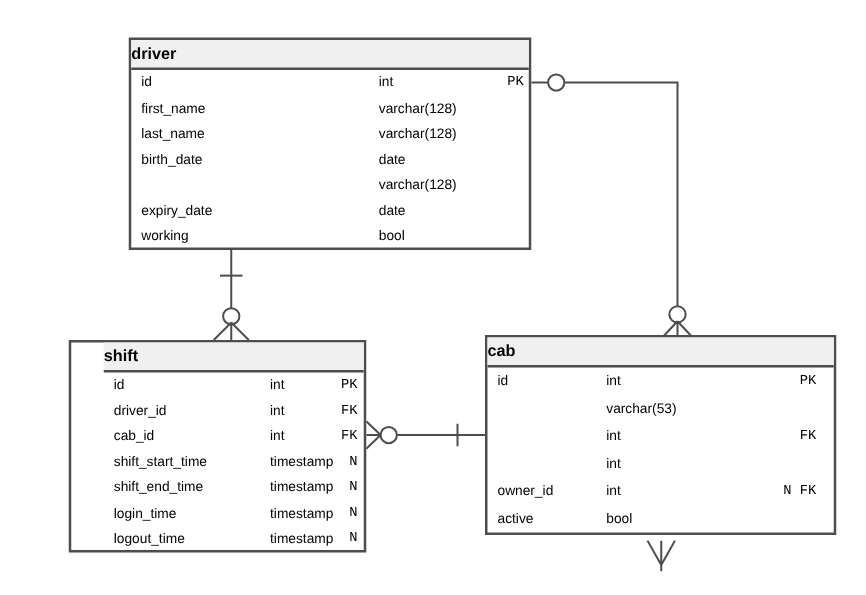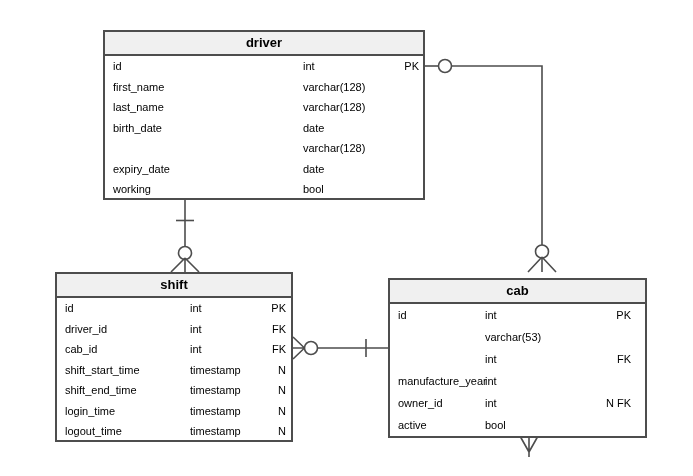--- a/index.html
+++ b/index.html
@@ -16,35 +16,34 @@
   .entity{
     position:absolute;
     box-sizing:border-box;
     background:#ffffff;
     border:2px solid #4d4d4d;
   }
   .entity-header{
     height:22px;line-height:22px;
     background:#f0f0f0;
     border-bottom:2px solid #4d4d4d;
-    text-align:center;
     font-weight:bold;
     font-size:13px;color:#000;
     white-space:nowrap;overflow:hidden;
   }
   .row{
     position:relative;
     font-size:11px;color:#000;
     white-space:nowrap;
   }
   .t-driver .row,.t-shift .row{height:20.5px;line-height:20.5px;}
   .t-cab .row{height:22px;line-height:22px;}
   .c-name{position:absolute;left:8px;}
   .c-type{position:absolute;}
-  .c-key{position:absolute;}
+  .c-key{position:absolute;font-family:Liberation Mono, monospace;}
   .t-driver .c-type{left:198px;}
   .t-shift  .c-type{left:133px;}
   .t-cab    .c-type{left:95px;}
   .t-driver .c-key{right:4px;}
   .t-shift  .c-key{right:5px;}
   .t-cab    .c-key{right:14px;}
 </style>
 </head>
 <body>
 
@@ -115,21 +114,21 @@
         <span class="c-key"></span>
       </div>
       <div class="row">
         <span class="c-name">working</span>
         <span class="c-type">bool</span>
         <span class="c-key"></span>
       </div>
     </div>
   </div>
 
-  <div class="entity t-shift" style="left:55px;top:272px;width:238px;height:170px;">
+  <div class="entity t-shift" style="left:55px;top:272px;width:238px;height:170px;padding-left:26px;">
     <div class="entity-header">
       <span>shift</span>
     </div>
     <div class="entity-body">
       <div class="row">
         <span class="c-name">id</span>
         <span class="c-type">int</span>
         <span class="c-key">PK</span>
       </div>
       <div class="row">
@@ -158,40 +157,39 @@
         <span class="c-key">N</span>
       </div>
       <div class="row">
         <span class="c-name">logout_time</span>
         <span class="c-type">timestamp</span>
         <span class="c-key">N</span>
       </div>
     </div>
   </div>
 
-  <div class="entity t-cab" style="left:388px;top:278px;width:259px;height:160px;">
+  <div class="entity t-cab" style="left:388px;top:268px;width:281px;height:160px;">
     <div class="entity-header">
       <span>cab</span>
     </div>
     <div class="entity-body">
       <div class="row">
         <span class="c-name">id</span>
         <span class="c-type">int</span>
         <span class="c-key">PK</span>
       </div>
       <div class="row">
         <span class="c-type">varchar(53)</span>
         <span class="c-key"></span>
       </div>
       <div class="row">
         <span class="c-type">int</span>
         <span class="c-key">FK</span>
       </div>
       <div class="row">
-        <span class="c-name">manufacture_year</span>
         <span class="c-type">int</span>
         <span class="c-key"></span>
       </div>
       <div class="row">
         <span class="c-name">owner_id</span>
         <span class="c-type">int</span>
         <span class="c-key">N FK</span>
       </div>
       <div class="row">
         <span class="c-name">active</span>

